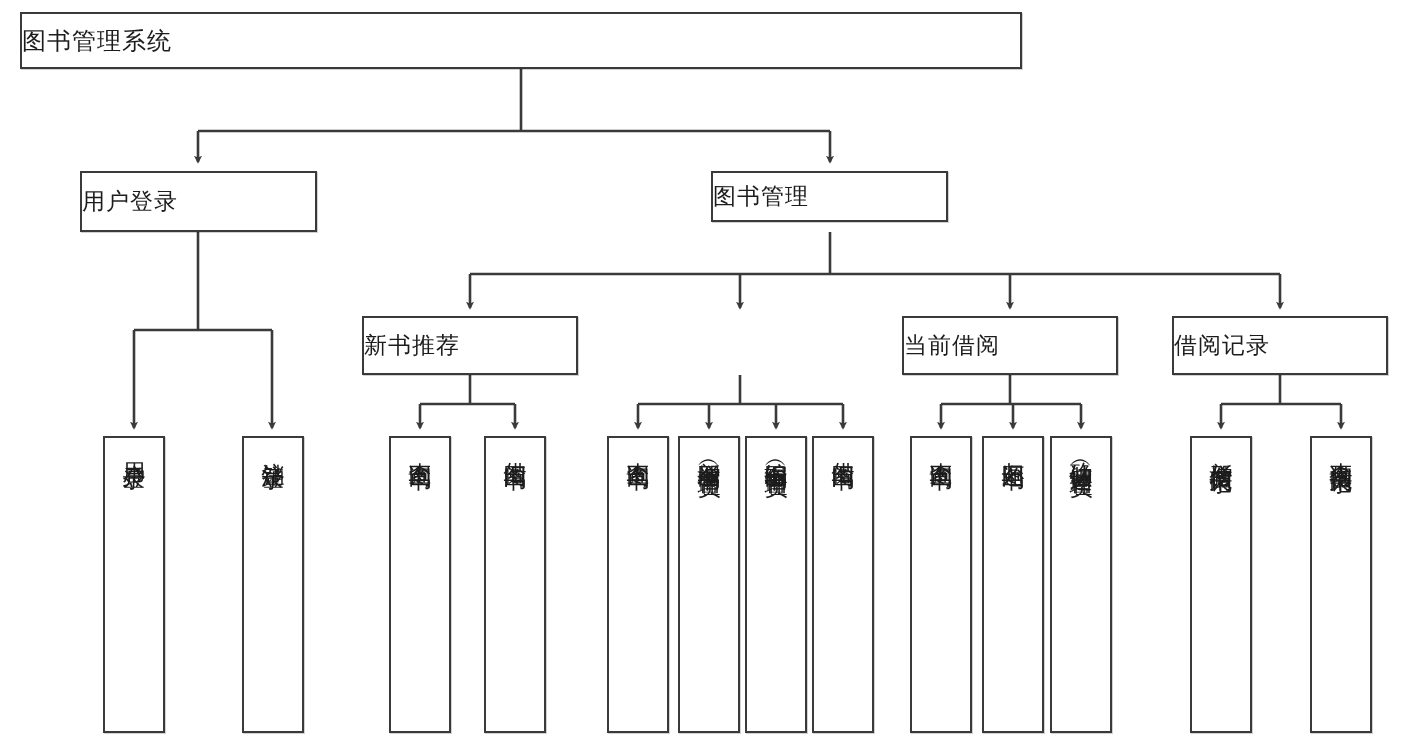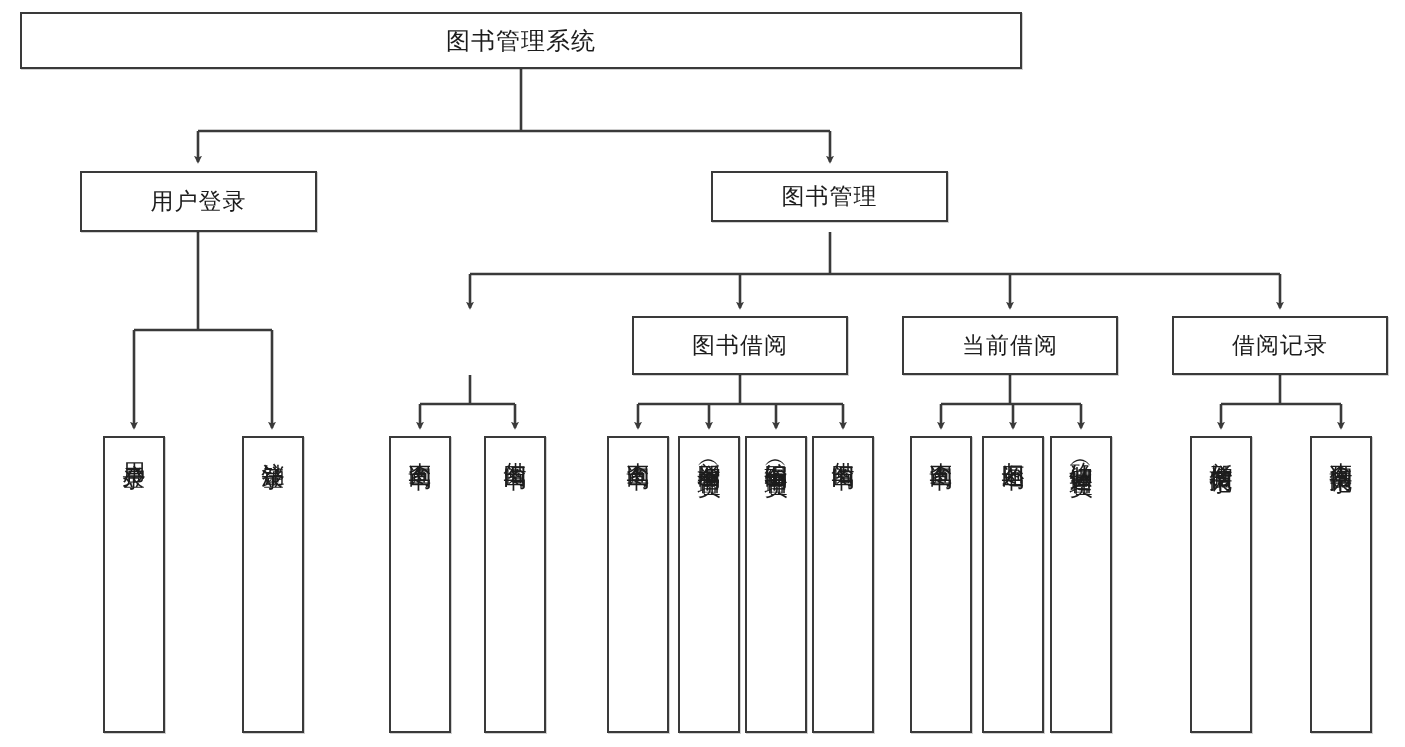--- a/index.html
+++ b/index.html
@@ -25,21 +25,21 @@
     height: 747px;
     pointer-events: none;
   }
   .node {
     position: absolute;
     box-sizing: border-box;
     border: 2.5px solid #3a3a3a;
     background: #ffffff;
     display: flex;
     align-items: center;
-    justify-content: center;
+    justify-content: flex-start;
     color: #1c1c1c;
     box-shadow: 1px 1px 0 rgba(0,0,0,0.18);
   }
   .node-h {
     font-size: 23px;
     letter-spacing: 1px;
     white-space: nowrap;
   }
   .node-root {
     font-size: 24px;
@@ -127,22 +127,22 @@
     <span>图书管理系统</span>
   </div>
 
   <div class="node node-h" style="left: 80px; top: 171px; width: 237px; height: 61px;">
     <span>用户登录</span>
   </div>
   <div class="node node-h" style="left: 711px; top: 171px; width: 237px; height: 51px;">
     <span>图书管理</span>
   </div>
 
-  <div class="node node-h" style="left: 632px; top: 316px; width: 216px; height: 59px;">
-    <span>图书借阅</span>
+  <div class="node node-h" style="left: 362px; top: 316px; width: 216px; height: 59px;">
+    <span>新书推荐</span>
   </div>
   <div class="node node-h" style="left: 902px; top: 316px; width: 216px; height: 59px;">
     <span>当前借阅</span>
   </div>
   <div class="node node-h" style="left: 1172px; top: 316px; width: 216px; height: 59px;">
     <span>借阅记录</span>
   </div>
 
   <div class="node node-v" style="left: 103px; top: 436px; width: 62px; height: 297px;">
     <span class="vtext">用户登录</span>

